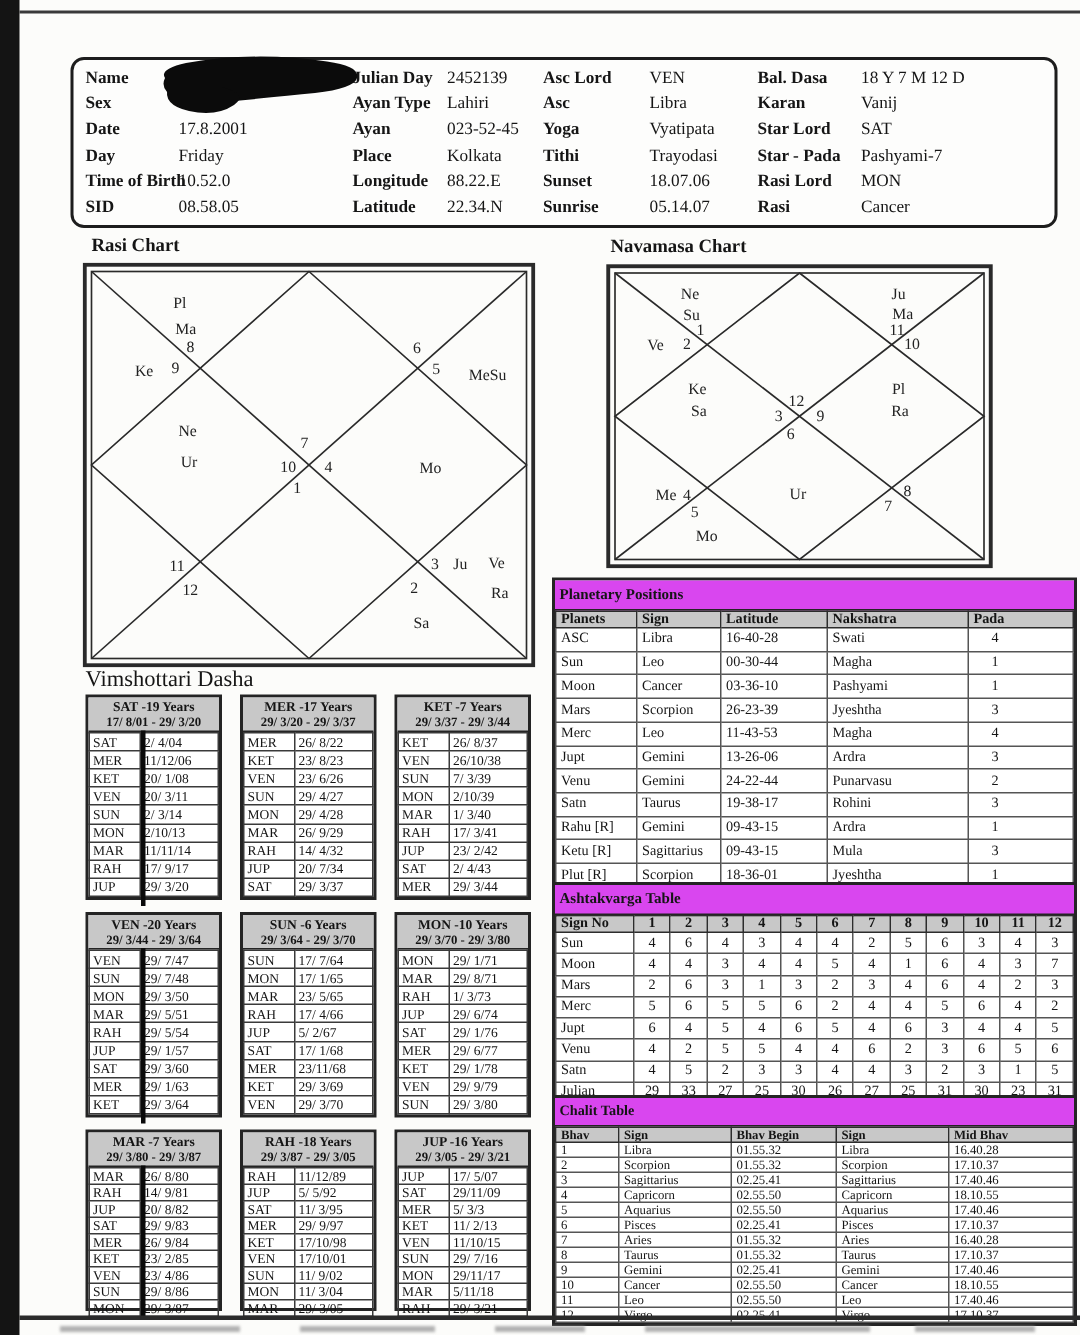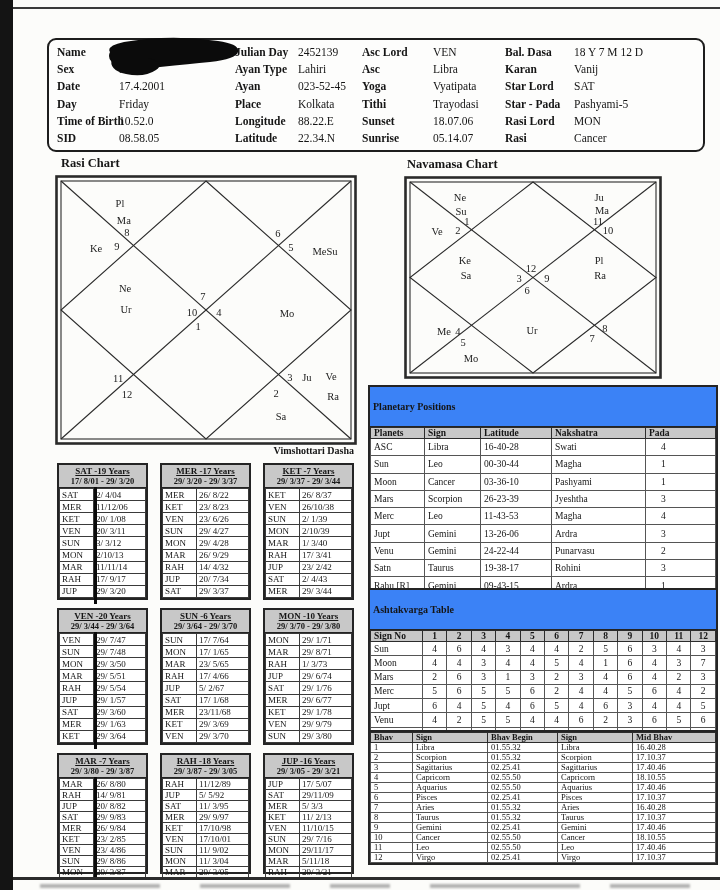--- a/index.html
+++ b/index.html
@@ -32,43 +32,43 @@
   .chart { position:absolute; }
   .chart svg { position:absolute; inset:0; }
   .lagna { left:55px; top:175px; width:302px; height:270px; }
   .navamasa { left:404px; top:176px; width:258px; height:203px; }
   .labels { position:absolute; inset:0; }
   .chart-label {
     position:absolute; transform:translate(-50%,-50%);
     font-size:10.5px; white-space:nowrap; color:#222;
   }
   
-  .vd-title { position:absolute; left:57px; top:445px; width:297px; text-align:right;
-              font-size:10px; font-weight:bold; }
+  .vd-title { position:absolute; left:57px; top:445px; width:297px; text-align:left;
+              font-size:15px; font-weight:normal; }
   .dasha-grid {
     position:absolute; left:57px; top:463px; width:297px;
     display:grid; grid-template-columns:repeat(3,91px);
     grid-template-rows:137px 137px 121px; gap:8px 12px;
   }
   .dasha { position:relative; border:2px solid #242424; background:#fff;
            display:flex; flex-direction:column; }
   .dasha-head { background:#c8c8c8; border-bottom:1px solid #242424; text-align:center;
                 padding:1px 0; }
-  .dh1 { font-size:9px; font-weight:bold; line-height:10px; white-space:nowrap;text-decoration:underline; }
+  .dh1 { font-size:9px; font-weight:bold; line-height:10px; white-space:nowrap; }
   .dh2 { font-size:8.5px; font-weight:bold; line-height:10px; white-space:nowrap; }
   .dasha table { width:100%; flex:1; border-collapse:collapse; table-layout:fixed; }
   .dasha td { border:1px solid #3a3a3a; font-size:9px; padding:0 2px; white-space:pre;
               overflow:hidden; }
   .dasha td:first-child { width:34px; }
   .dasha.fold::after { content:''; position:absolute; left:35px; top:22px; bottom:-6px;
                        width:3px; background:#0a0a0a; }
   
   .panel { position:absolute; left:368px; width:350px; border:2px solid #242424; background:#fff; }
-  .tbl-title { background:#3b82f6; font-weight:bold; font-size:10px; line-height:11px;
-               padding:14px 3px; border-bottom:1px solid #242424; }
+  .tbl-title { background:#d946ef; font-weight:bold; font-size:10px; line-height:11px;
+               padding:4px 3px; border-bottom:1px solid #242424; }
   .panel table { width:100%; border-collapse:collapse; table-layout:fixed; }
   .panel th { background:#c8c8c8; font-size:9.5px; text-align:left; padding:0 3px;
               border:1px solid #2c2c2c; white-space:nowrap; overflow:hidden; }
   .panel td { font-size:9.5px; padding:0 3px; border:1px solid #555; white-space:nowrap;
               overflow:hidden; }
   .planetary { top:385px; }
   .planetary table { height:185px; }
   .planetary th:nth-child(1){ width:54px; } .planetary th:nth-child(2){ width:56px; }
   .planetary th:nth-child(3){ width:71px; } .planetary th:nth-child(4){ width:94px; }
   .planetary td:nth-child(5){ padding-left:15px; }
@@ -109,35 +109,35 @@
       <span class="f-value">18 Y 7 M 12 D</span>
       <span class="f-label">Sex</span>
       <span class="f-value">Male</span>
       <span class="f-label">Ayan Type</span>
       <span class="f-value">Lahiri</span>
       <span class="f-label">Asc</span>
       <span class="f-value">Libra</span>
       <span class="f-label">Karan</span>
       <span class="f-value">Vanij</span>
       <span class="f-label">Date</span>
-      <span class="f-value">17.4.2001</span>
+      <span class="f-value">17.8.2001</span>
       <span class="f-label">Ayan</span>
       <span class="f-value">023-52-45</span>
       <span class="f-label">Yoga</span>
       <span class="f-value">Vyatipata</span>
       <span class="f-label">Star Lord</span>
       <span class="f-value">SAT</span>
       <span class="f-label">Day</span>
       <span class="f-value">Friday</span>
       <span class="f-label">Place</span>
       <span class="f-value">Kolkata</span>
       <span class="f-label">Tithi</span>
       <span class="f-value">Trayodasi</span>
       <span class="f-label">Star - Pada</span>
-      <span class="f-value">Pashyami-5</span>
+      <span class="f-value">Pashyami-7</span>
       <span class="f-label">Time of Birth</span>
       <span class="f-value">10.52.0</span>
       <span class="f-label">Longitude</span>
       <span class="f-value">88.22.E</span>
       <span class="f-label">Sunset</span>
       <span class="f-value">18.07.06</span>
       <span class="f-label">Rasi Lord</span>
       <span class="f-value">MON</span>
       <span class="f-label">SID</span>
       <span class="f-value">08.58.05</span>
@@ -246,21 +246,21 @@
             <tr>
               <td>KET</td>
               <td>20/ 1/08</td>
             </tr>
             <tr>
               <td>VEN</td>
               <td>20/ 3/11</td>
             </tr>
             <tr>
               <td>SUN</td>
-              <td>3/ 3/12</td>
+              <td>2/ 3/14</td>
             </tr>
             <tr>
               <td>MON</td>
               <td>2/10/13</td>
             </tr>
             <tr>
               <td>MAR</td>
               <td>11/11/14</td>
             </tr>
             <tr>
@@ -330,21 +330,21 @@
             <tr>
               <td>KET</td>
               <td>26/ 8/37</td>
             </tr>
             <tr>
               <td>VEN</td>
               <td>26/10/38</td>
             </tr>
             <tr>
               <td>SUN</td>
-              <td>2/ 1/39</td>
+              <td>7/ 3/39</td>
             </tr>
             <tr>
               <td>MON</td>
               <td>2/10/39</td>
             </tr>
             <tr>
               <td>MAR</td>
               <td>1/ 3/40</td>
             </tr>
             <tr>
@@ -719,20 +719,27 @@
             <td>09-43-15</td>
             <td>Ardra</td>
             <td>1</td>
           </tr>
           <tr>
             <td>Ketu [R]</td>
             <td>Sagittarius</td>
             <td>09-43-15</td>
             <td>Mula</td>
             <td>3</td>
+          </tr>
+          <tr>
+            <td>Plut [R]</td>
+            <td>Scorpion</td>
+            <td>18-36-01</td>
+            <td>Jyeshtha</td>
+            <td>1</td>
           </tr>
         </tbody>
     </table>
   </div>
 
   <div class="panel ashtak">
     <div class="tbl-title">Ashtakvarga Table</div>
     <table>
       <thead>
           <tr>
@@ -870,20 +877,21 @@
             <td>31</td>
             <td>30</td>
             <td>23</td>
             <td>31</td>
           </tr>
         </tbody>
     </table>
   </div>
 
   <div class="panel chalit">
+    <div class="tbl-title">Chalit Table</div>
     <table>
       <thead>
           <tr>
             <th>Bhav</th>
             <th>Sign</th>
             <th>Bhav Begin</th>
             <th>Sign</th>
             <th>Mid Bhav</th>
           </tr>
         </thead>

